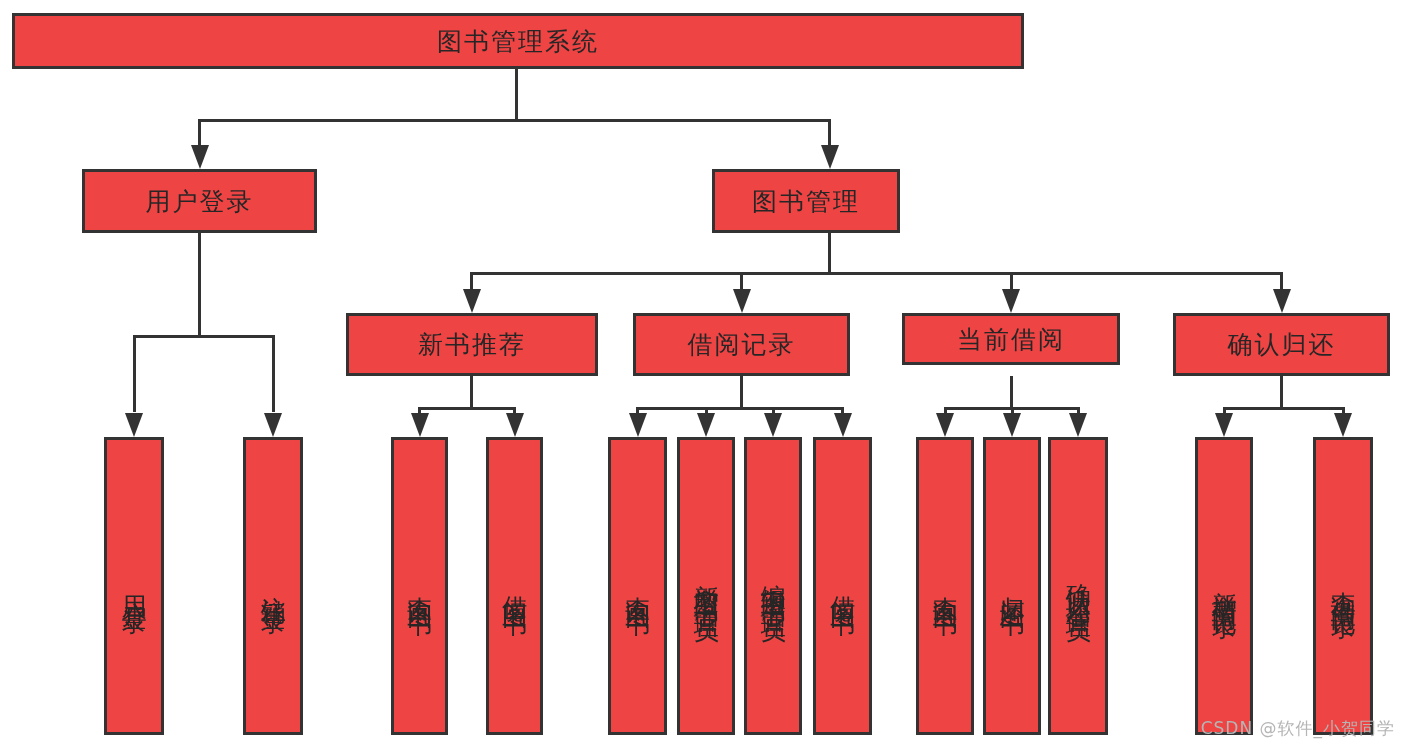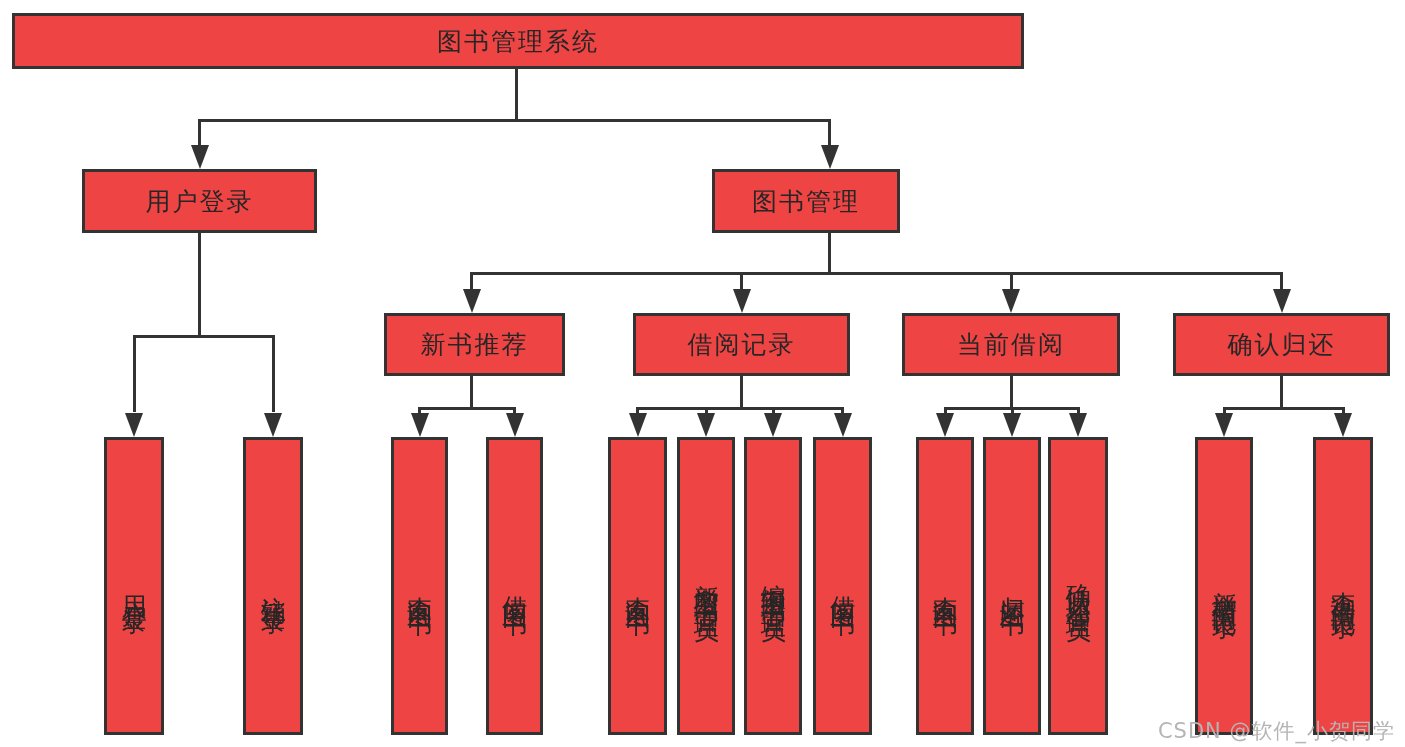--- a/index.html
+++ b/index.html
@@ -19,21 +19,21 @@
   }
   .hl { position:absolute; height:3px; background:var(--line); }
   .vl { position:absolute; width:3px; background:var(--line); }
   .arrow {
     position:absolute; width:0; height:0;
     border-left:9px solid transparent; border-right:9px solid transparent;
     border-top:24px solid var(--line);
   }
   .watermark {
     position:absolute; right:10px; top:717px;
-    font-size:21px; color:var(--watermark); letter-spacing:1px; white-space:nowrap;
+    font-size:17px; color:var(--watermark); letter-spacing:1px; white-space:nowrap;
   }
 </style>
 </head>
 <body>
 
 <div class="canvas">
 
   <div class="node h-node" style="left:12px;top:13px;width:1012px;height:56px">
     <span>图书管理系统</span>
   </div>
@@ -63,27 +63,27 @@
   <div class="hl" style="left:470px;top:271.5px;width:813px"></div>
   <div class="vl" style="left:470px;top:273px;height:17px"></div>
   <div class="vl" style="left:740px;top:273px;height:17px"></div>
   <div class="vl" style="left:1009.5px;top:273px;height:17px"></div>
   <div class="vl" style="left:1280px;top:273px;height:17px"></div>
   <div class="arrow" style="left:462.5px;top:289px"></div>
   <div class="arrow" style="left:732.5px;top:289px"></div>
   <div class="arrow" style="left:1002px;top:289px"></div>
   <div class="arrow" style="left:1272.5px;top:289px"></div>
 
-  <div class="node h-node" style="left:384px;top:313px;width:181px;height:63px">
+  <div class="node h-node" style="left:346px;top:313px;width:252px;height:63px">
     <span>新书推荐</span>
   </div>
   <div class="node h-node" style="left:633px;top:313px;width:217px;height:63px">
     <span>借阅记录</span>
   </div>
-  <div class="node h-node" style="left:902px;top:313px;width:218px;height:63px">
+  <div class="node h-node" style="left:902px;top:313px;width:218px;height:52px">
     <span>当前借阅</span>
   </div>
   <div class="node h-node" style="left:1173px;top:313px;width:217px;height:63px">
     <span>确认归还</span>
   </div>
 
   <div class="vl" style="left:470px;top:376px;height:32px"></div>
   <div class="hl" style="left:418px;top:406.5px;width:98px"></div>
   <div class="vl" style="left:418px;top:408px;height:8px"></div>
   <div class="vl" style="left:513px;top:408px;height:8px"></div>

